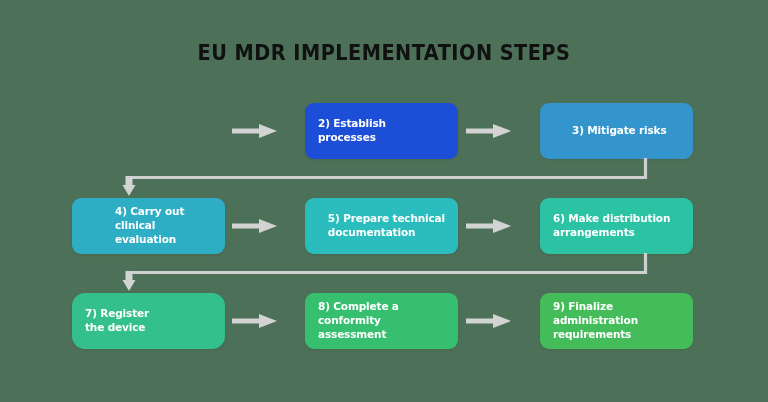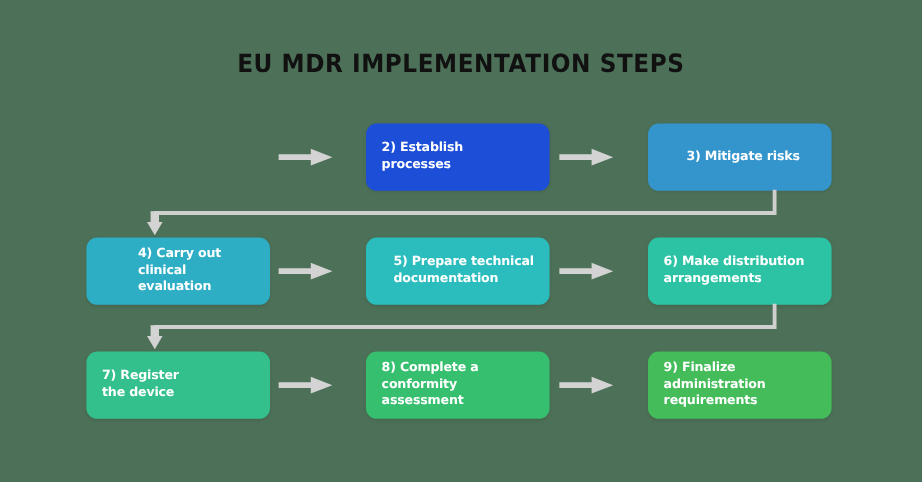--- a/index.html
+++ b/index.html
@@ -109,21 +109,21 @@
   </div>
   <div class="step-box row-1 col-1" style="background: rgb(43, 188, 189); align-items: flex-end;">
     <span class="label">5) Prepare technical
 documentation</span>
   </div>
   <div class="step-box row-1 col-2" style="background: rgb(44, 195, 165);">
     <span class="label">6) Make distribution
 arrangements</span>
   </div>
 
-  <div class="step-box row-2 col-0" style="background: rgb(51, 192, 140);">
+  <div class="step-box row-2 col-0" style="background: rgb(51, 192, 140); border-radius: 13px;">
     <span class="label">7) Register
 the device</span>
   </div>
   <div class="step-box row-2 col-1" style="background: rgb(54, 191, 111);">
     <span class="label">8) Complete a
 conformity
 assessment</span>
   </div>
   <div class="step-box row-2 col-2" style="background: rgb(68, 188, 90);">
     <span class="label">9) Finalize

